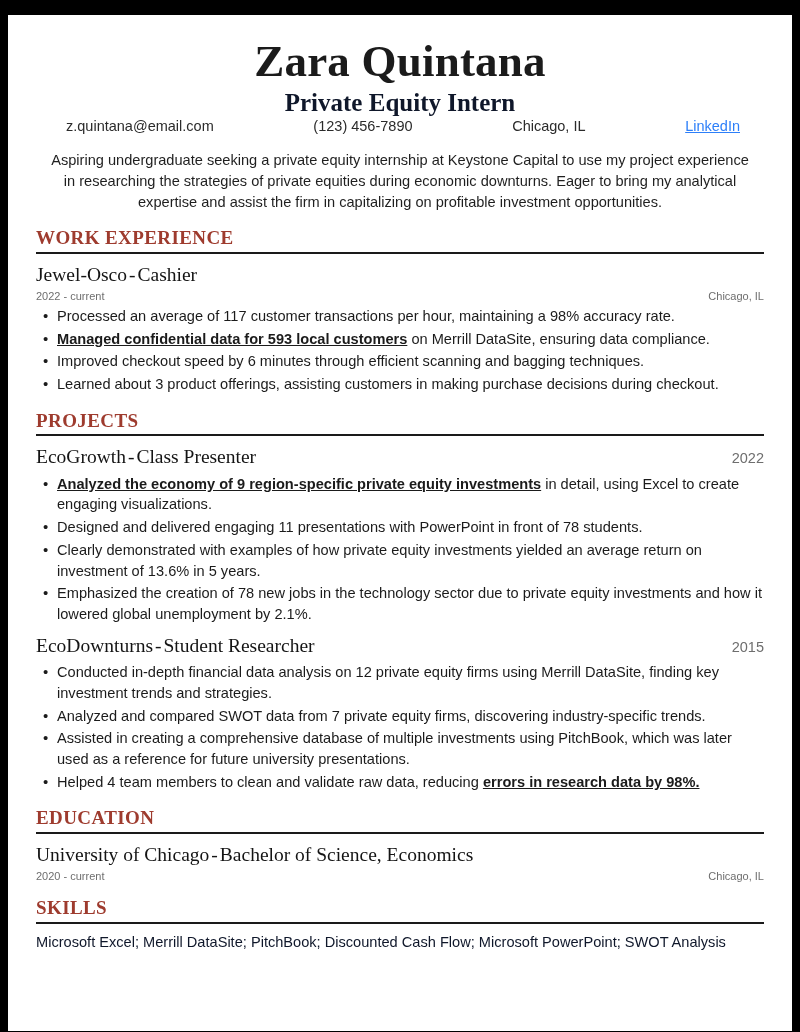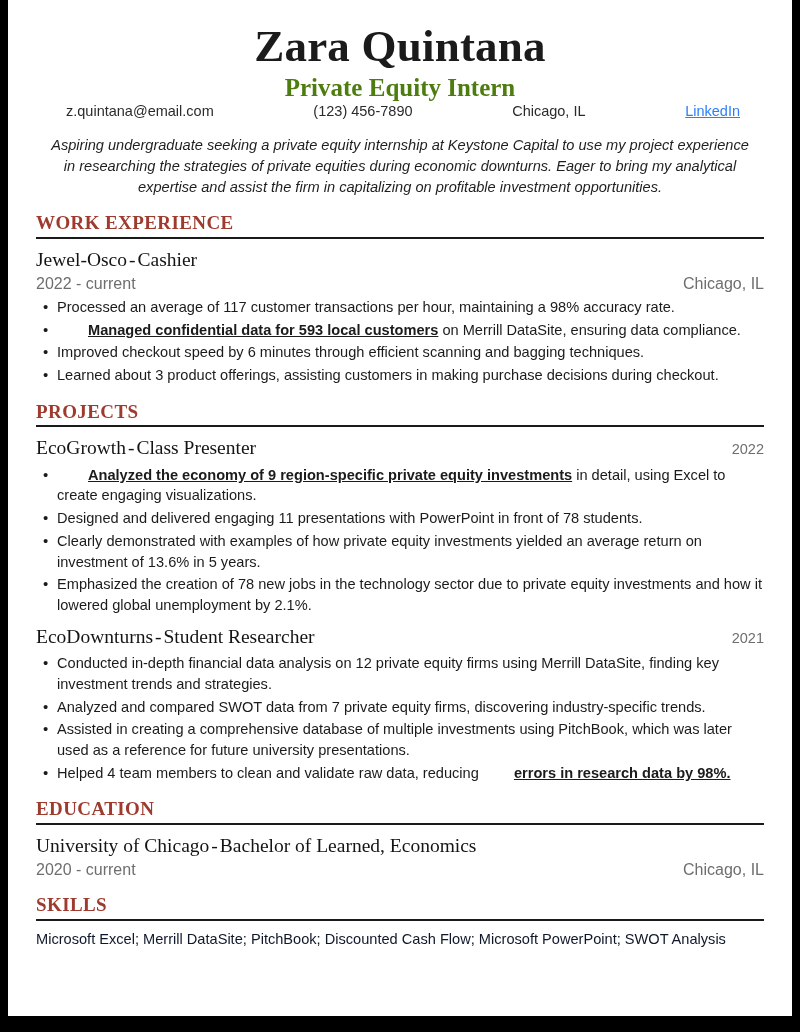--- a/index.html
+++ b/index.html
@@ -9,21 +9,21 @@
   }
   body {
     width: 800px;
     height: 1032px;
     overflow: hidden;
     font-family: "Liberation Sans", sans-serif;
   }
   .page {
     position: absolute;
     left: 8px;
-    top: 0;
+    top: 15px;
     width: 784px;
     height: 1016px;
     background: #ffffff;
     box-sizing: border-box;
     padding: 22px 28px 13px 28px;
     overflow: hidden;
   }
 
   
   .name {
@@ -34,21 +34,21 @@
     text-align: center;
     color: #1b1b1b;
     letter-spacing: 0.2px;
   }
   .headline {
     font-family: "Liberation Serif", serif;
     font-weight: bold;
     font-size: 25px;
     line-height: 1.22;
     text-align: center;
-    color: #4d7c0f;
+    color: #0f172a;
     margin-top: 2px;
   }
   .contact-row {
     display: flex;
     justify-content: space-between;
     align-items: baseline;
     padding: 0 24px 0 30px;
     font-size: 14.5px;
     color: #2b2b2b;
   }
@@ -57,21 +57,20 @@
     color: #2d7ff9;
     text-decoration: underline;
   }
 
   
   .summary {
     margin-top: 16px;
     padding: 0 14px;
     font-size: 14.6px;
     line-height: 1.42;
-    font-style: italic;
     text-align: center;
     color: #1f1f1f;
   }
 
   
   .section { margin-top: 15px; }
   .section-title {
     font-family: "Liberation Serif", serif;
     font-weight: bold;
     font-size: 19px;
@@ -103,21 +102,21 @@
   .entry-year {
     font-size: 14.5px;
     color: #6e6e6e;
     white-space: nowrap;
     padding-left: 12px;
   }
   .entry-meta {
     display: flex;
     justify-content: space-between;
     align-items: center;
-    font-size: 16px;
+    font-size: 11px;
     color: #6e6e6e;
     margin-top: 3px;
   }
 
   ul.bullets {
     list-style: none;
     margin: 4px 0 0 0;
     padding: 0;
   }
   ul.bullets li {
@@ -132,21 +131,20 @@
     content: "•";
     position: absolute;
     left: 7px;
     top: -1px;
     font-size: 15px;
     color: #1b1b1b;
   }
   .em {
     font-weight: bold;
     text-decoration: underline;
-    margin-left: 31px;
   }
 
   .skills-text {
     margin-top: 8px;
     font-size: 14.6px;
     line-height: 1.42;
     color: #0f172a;
   }
 </style>
 </head>
@@ -207,39 +205,39 @@
         <li><span>Clearly demonstrated with examples of how private equity investments yielded an average return on investment of 13.6% in 5 years.</span></li>
         <li><span>Emphasized the creation of 78 new jobs in the technology sector due to private equity investments and how it lowered global unemployment by 2.1%.</span></li>
       </ul>
     </div>
 
     <div class="entry">
       <div class="entry-head">
         <div class="entry-title">
           <span class="entry-org">EcoDownturns</span><span class="entry-sep">-</span><span class="entry-role">Student Researcher</span>
         </div>
-        <div class="entry-year">2021</div>
+        <div class="entry-year">2015</div>
       </div>
       <ul class="bullets">
         <li><span>Conducted in-depth financial data analysis on 12 private equity firms using Merrill DataSite, finding key investment trends and strategies.</span></li>
         <li><span>Analyzed and compared SWOT data from 7 private equity firms, discovering industry-specific trends.</span></li>
         <li><span>Assisted in creating a comprehensive database of multiple investments using PitchBook, which was later used as a reference for future university presentations.</span></li>
         <li><span>Helped 4 team members to clean and validate raw data, reducing </span><span class="em">errors in research data by 98%.</span></li>
       </ul>
     </div>
   </div>
 
   <div class="section">
     <div class="section-title">EDUCATION</div>
     <div class="section-rule"></div>
 
     <div class="entry">
       <div class="entry-head">
         <div class="entry-title">
-          <span class="entry-org">University of Chicago</span><span class="entry-sep">-</span><span class="entry-role">Bachelor of Learned,  Economics</span>
+          <span class="entry-org">University of Chicago</span><span class="entry-sep">-</span><span class="entry-role">Bachelor of Science,  Economics</span>
         </div>
       </div>
       <div class="entry-meta">
         <span>2020 - current</span>
         <span>Chicago, IL</span>
       </div>
     </div>
   </div>
 
   <div class="section">

